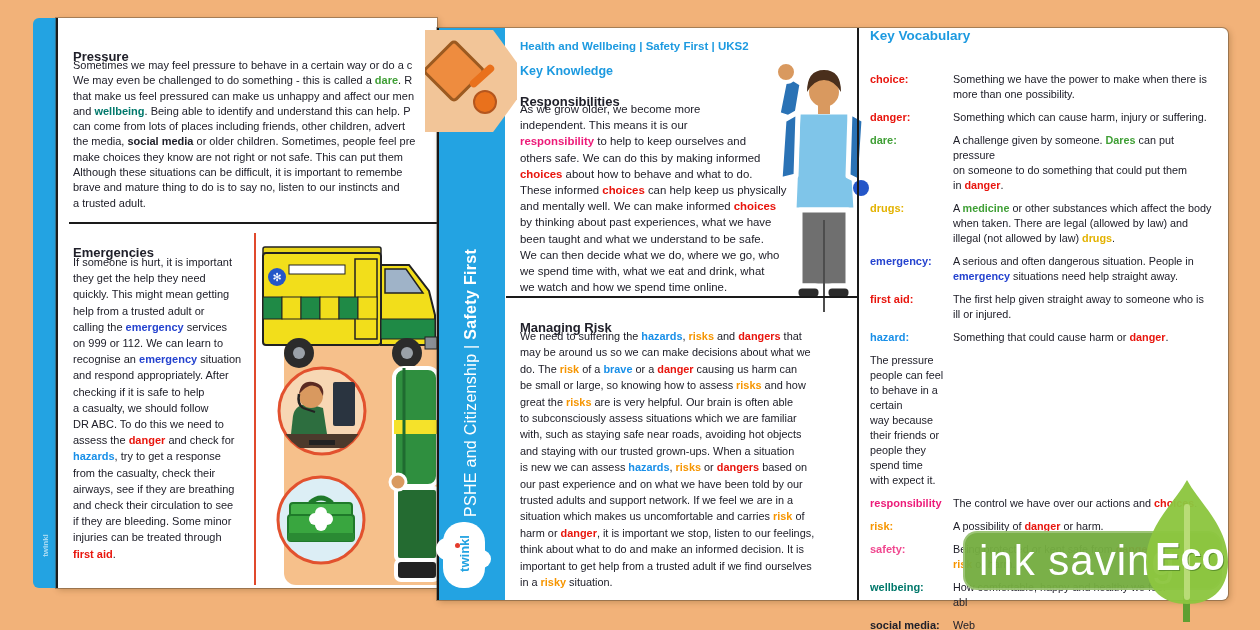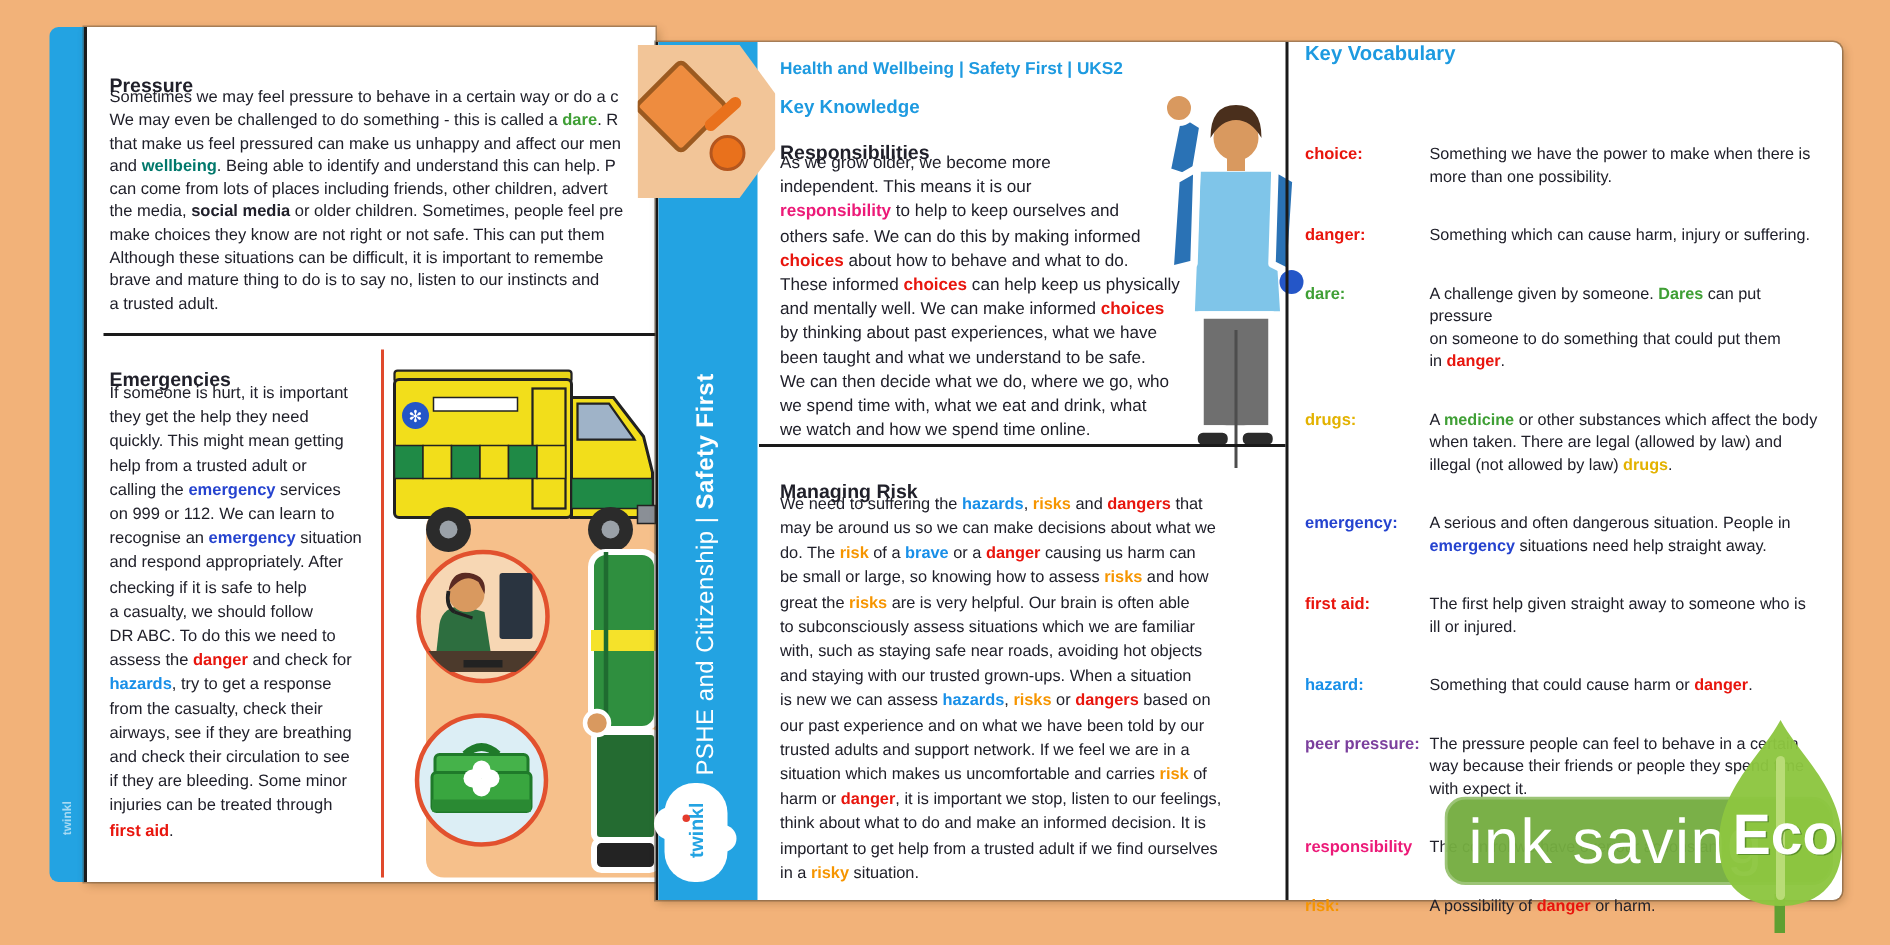--- a/index.html
+++ b/index.html
@@ -57,21 +57,21 @@
   .key-knowledge{position:absolute;left:81px;top:36px;font-size:12.5px;font-weight:bold;color:#1d9ae0;}
   .resp-title{position:absolute;left:81px;top:55px;}
   .resp-body{position:absolute;left:81px;top:73px;width:340px;font-size:11.4px;line-height:16.2px;}
   .divider-h-mid{position:absolute;left:67px;top:268px;width:351px;height:2px;background:#1a1a1a;}
   .risk-title{position:absolute;left:81px;top:281px;}
   .risk-body{position:absolute;left:81px;top:300px;width:337px;height:268px;overflow:hidden;font-size:10.9px;line-height:16.4px;}
   .v-divider{position:absolute;left:418px;top:0;width:2px;height:572px;background:#1a1a1a;}
   
   .vocab-title{position:absolute;left:431px;top:0;font-size:13.5px;font-weight:bold;color:#1d9ae0;}
   .vocab-list{position:absolute;left:431px;top:44px;width:344px;}
-  .vrow{display:grid;grid-template-columns:83px 1fr;margin-bottom:8px;margin-top:24px;}
+  .vrow{display:grid;grid-template-columns:83px 1fr;margin-bottom:8px;}
   .vterm{font-size:11px;line-height:15px;}
   .vdef{font-size:10.8px;line-height:15px;}
   
   .pill{position:absolute;left:963px;top:531px;width:259px;height:59px;background:rgba(117,173,65,.96);
         border:2px solid rgba(255,255,255,.25);border-radius:14px;box-sizing:border-box;z-index:50;}
   .pill-text{position:absolute;left:14px;top:4px;font-size:42px;color:#fff;letter-spacing:1px;line-height:48px;}
   .leaf-wrap{position:absolute;left:1140px;top:476px;width:94px;height:152px;z-index:51;}
   .eco-text{position:absolute;left:1152px;top:536px;width:76px;text-align:center;font-size:38px;font-weight:bold;
             color:#fff;z-index:52;text-shadow:1px 1px 0 rgba(60,110,30,.6);}
   svg text{font-family:"Liberation Sans",sans-serif;}
@@ -294,21 +294,20 @@
         <div class="vrow">
           <span class="vterm c-red">first aid:</span>
           <div class="vdef rich"><span>The first help given straight away to someone who is
 ill or injured.</span></div>
         </div>
         <div class="vrow">
           <span class="vterm c-lblue">hazard:</span>
           <div class="vdef rich"><span>Something that could cause harm or </span><span class="c-red">danger</span><span>.</span></div>
         </div>
         <div class="vrow">
-          <span class="vterm c-purple">peer pressure:</span>
           <div class="vdef rich"><span>The pressure people can feel to behave in a certain
 way because their friends or people they spend time
 with expect it.</span></div>
         </div>
         <div class="vrow">
           <span class="vterm c-pink">responsibility</span>
           <div class="vdef rich"><span>The control we have over our actions and </span><span class="c-red">choices</span><span>.</span></div>
         </div>
         <div class="vrow">
           <span class="vterm c-orange">risk:</span>

